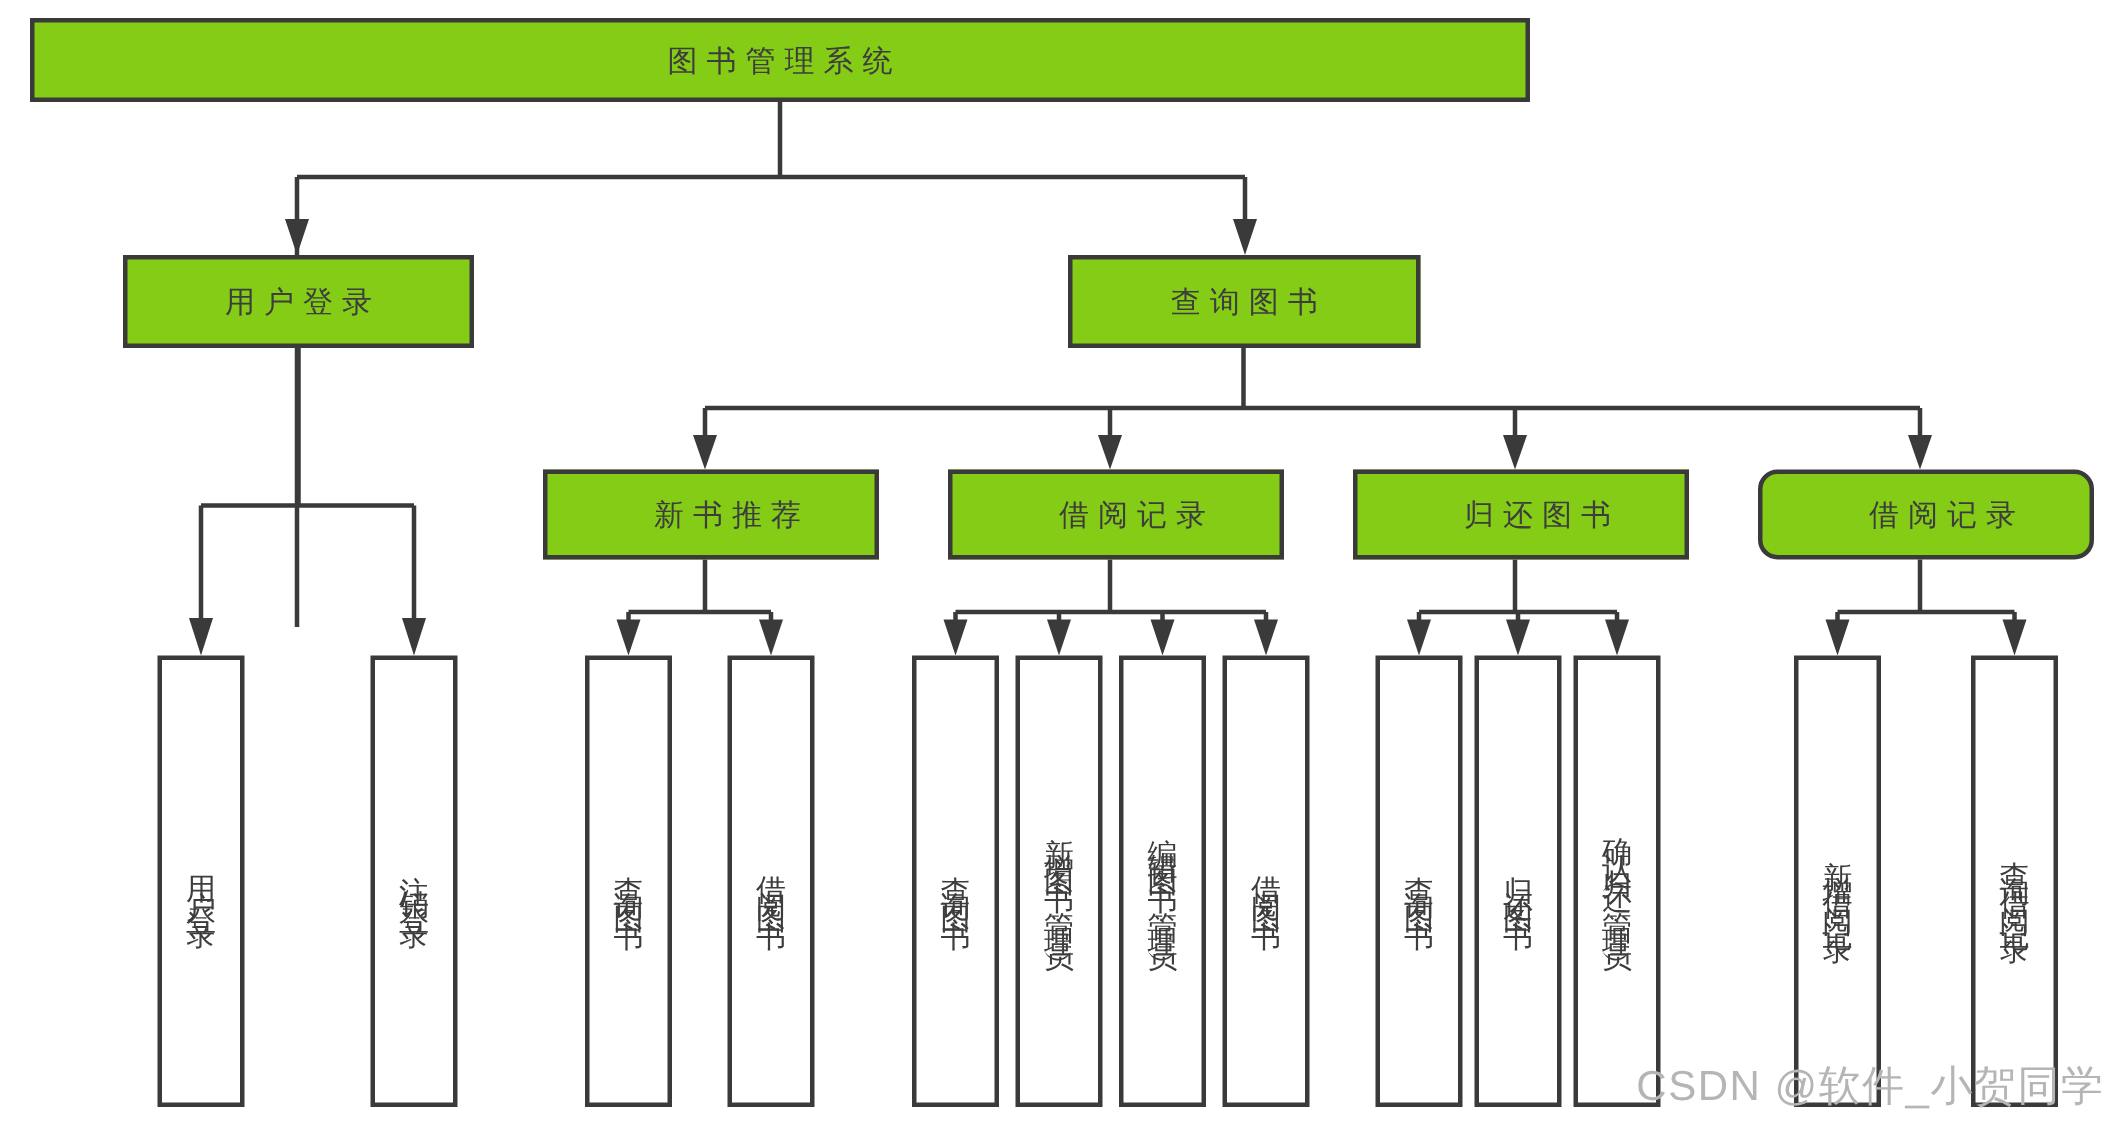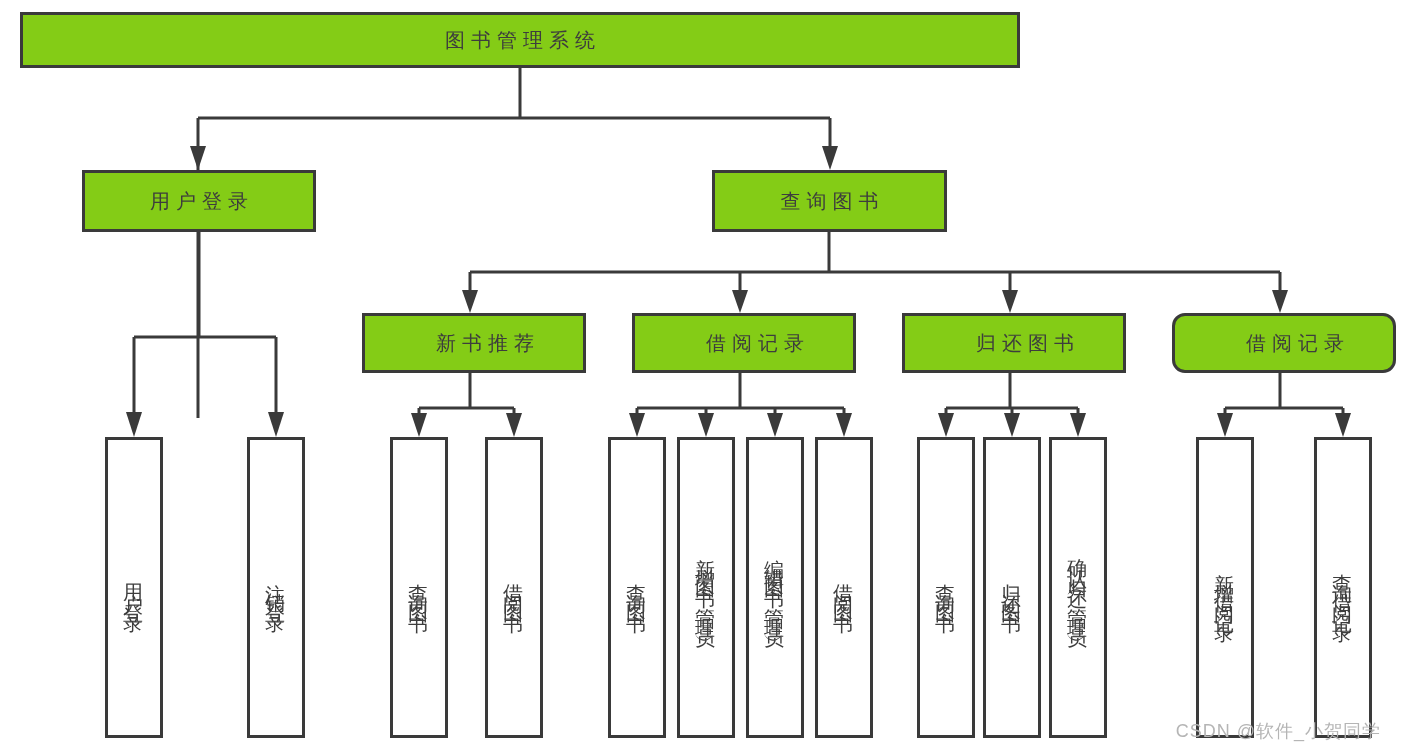--- a/index.html
+++ b/index.html
@@ -36,22 +36,22 @@
   .l2a{left:82px;top:170px;width:234px;height:62px;}
   .l2b{left:712px;top:170px;width:235px;height:62px;}
   .l3{top:313px;width:224px;height:60px;padding-left:28px;}
   .l3a{left:362px;} .l3b{left:632px;} .l3c{left:902px;} .l3d{left:1172px;border-radius:13px;}
   .lf1{left:105px;} .lf2{left:247px;}
   .lf3{left:390px;} .lf4{left:485px;}
   .lf5{left:608px;} .lf6{left:677px;} .lf7{left:746px;} .lf8{left:815px;}
   .lf9{left:917px;} .lf10{left:983px;} .lf11{left:1049px;}
   .lf12{left:1196px;} .lf13{left:1314px;}
   .watermark{
-    position:absolute;right:24px;bottom:4px;z-index:5;
-    font-size:18px;color:var(--watermark);letter-spacing:1px;
+    position:absolute;right:2px;bottom:4px;z-index:5;
+    font-size:28px;color:var(--watermark);letter-spacing:1px;
     white-space:nowrap;
     margin-top:13px;
   }
 </style>
 </head>
 <body>
 
 <div id="stage">
 
   <svg class="connectors" width="1405" height="747" viewBox="0 0 1405 747">

